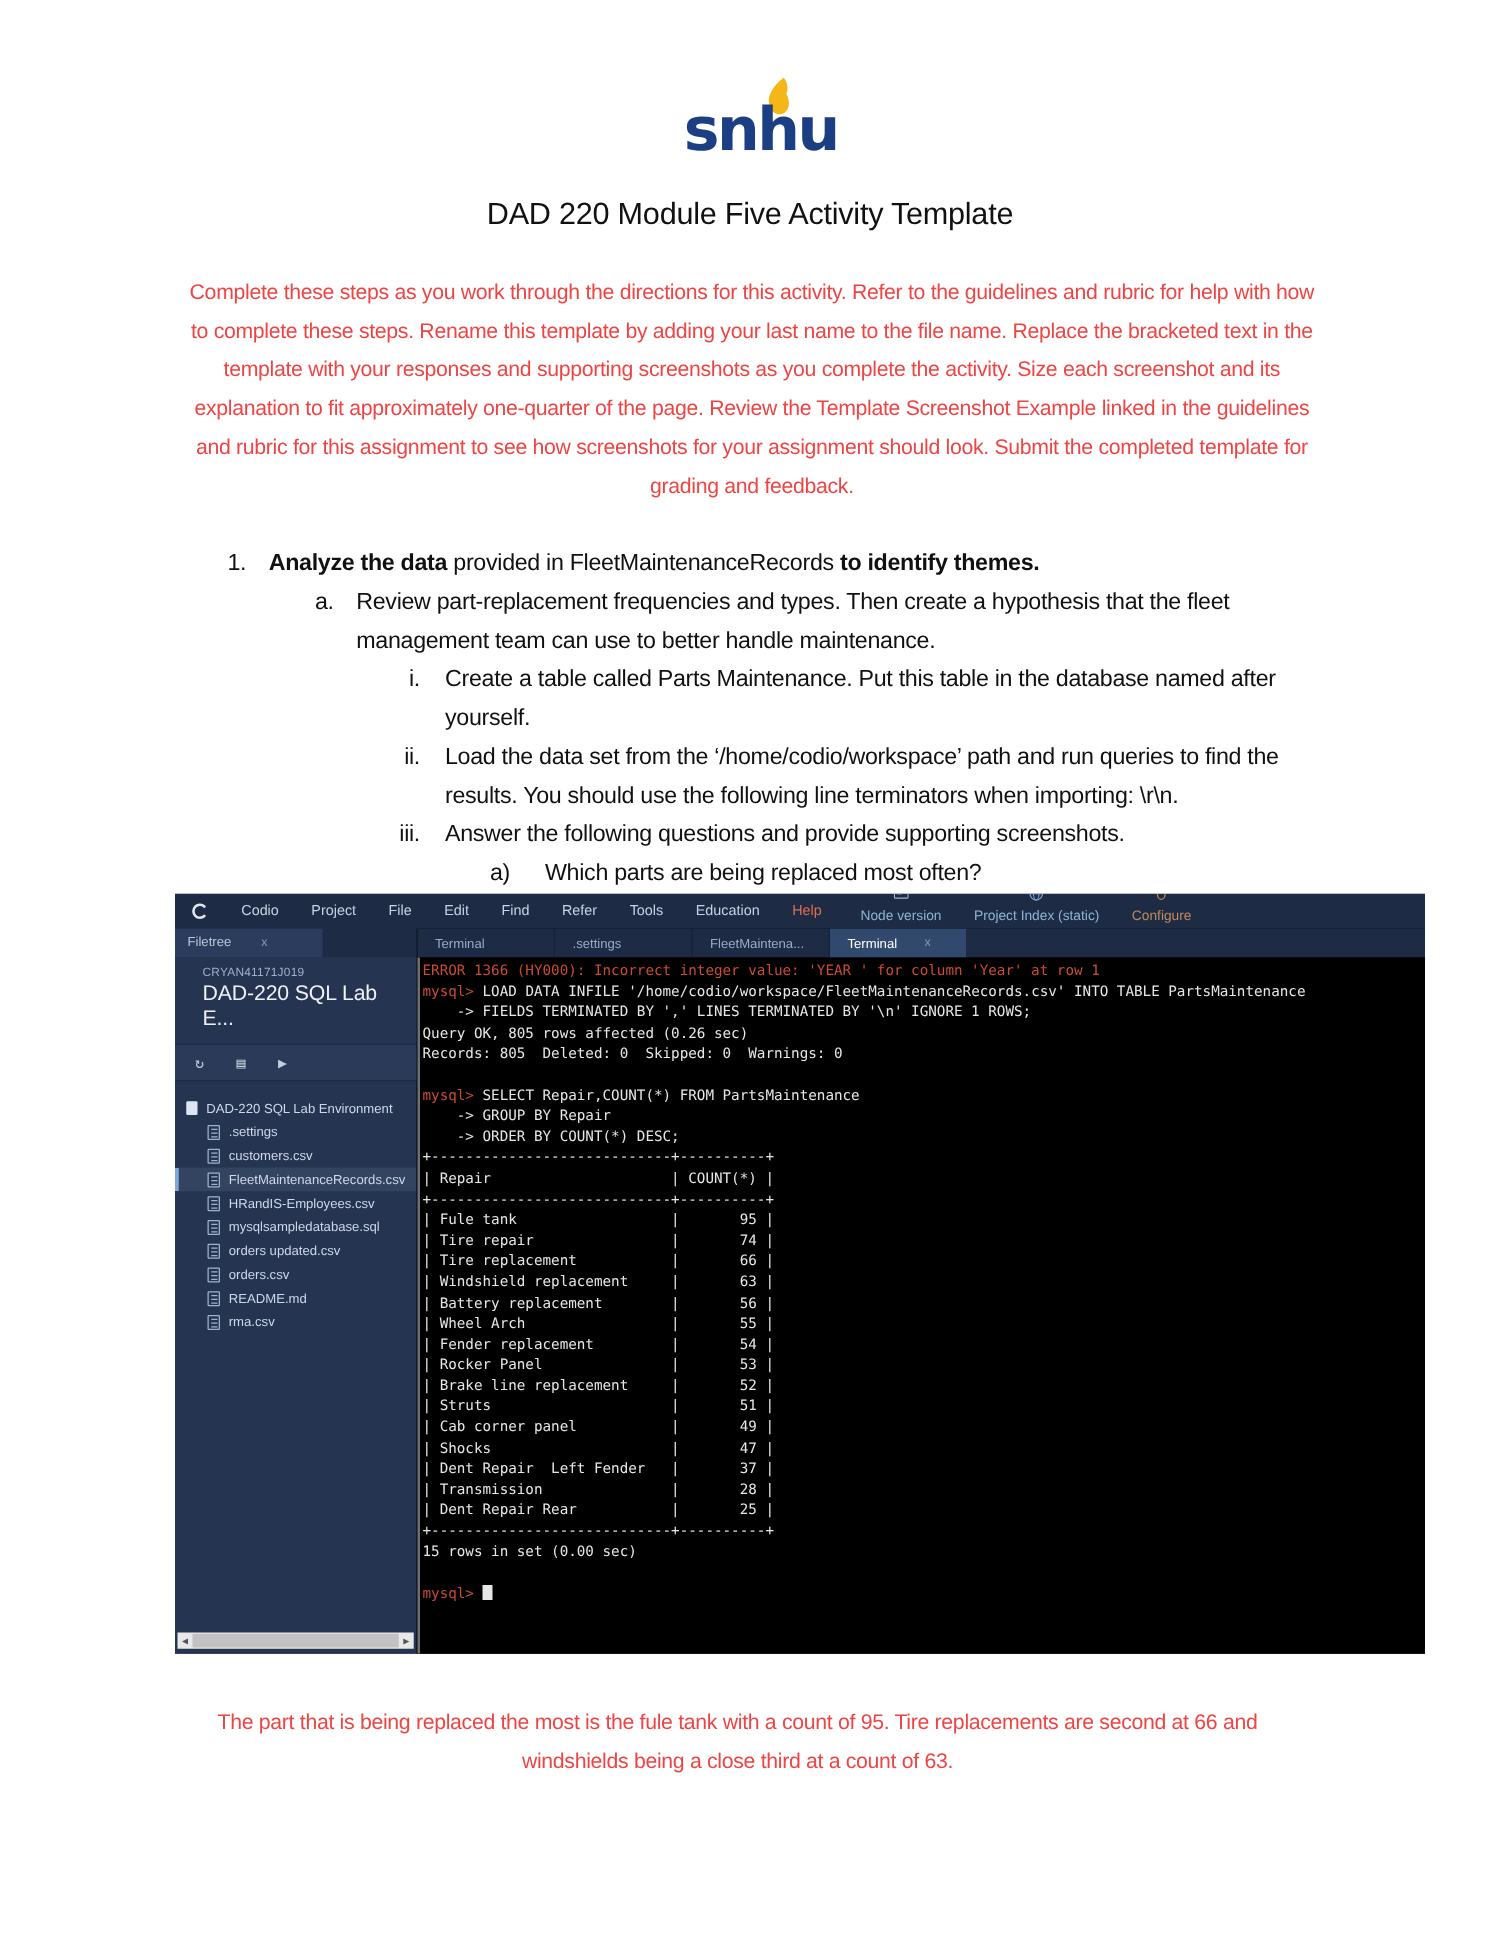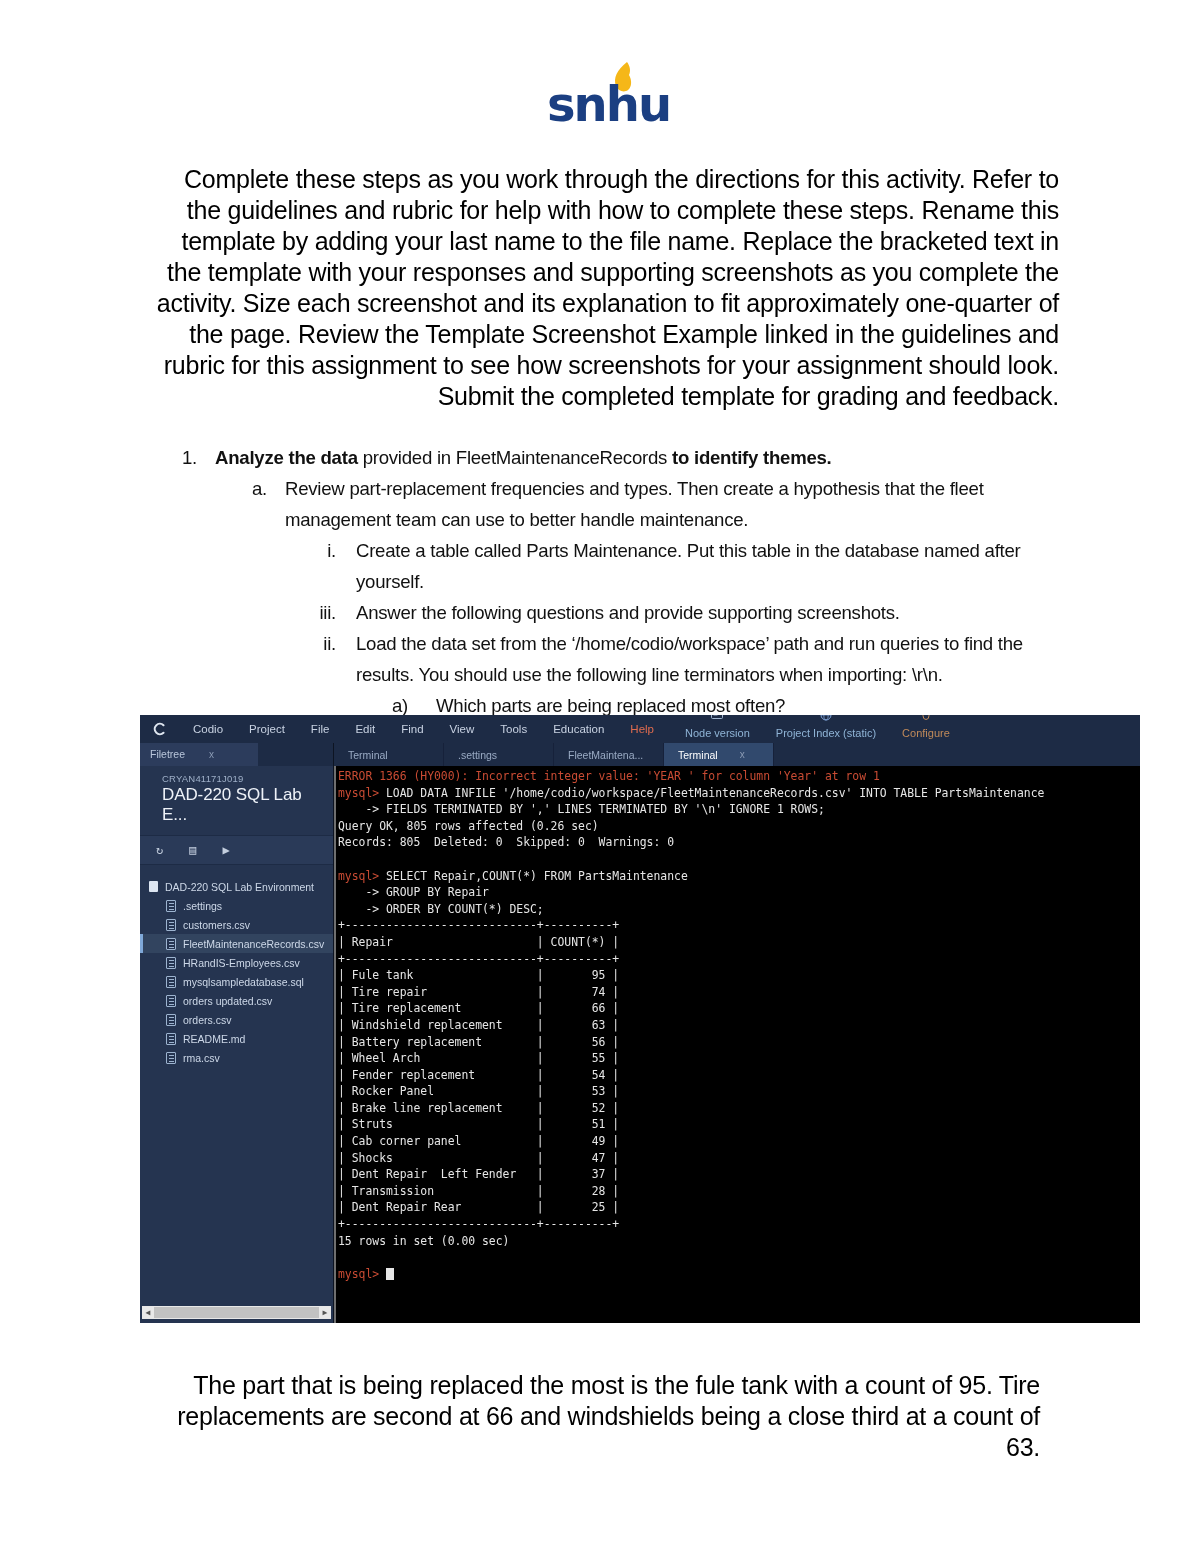--- a/index.html
+++ b/index.html
@@ -59,25 +59,25 @@
   }
 
   
   .body-wrap {
     margin: 0 auto;
     width: 918px;
     padding-left: 3px;
   }
   .para {
     font-family: "Liberation Sans", sans-serif;
-    font-size: 25px;
+    font-size: 17px;
     line-height: 31px;
-    text-align: right;
+    text-align: center;
     letter-spacing: -0.25px;
-    color: #000000;
+    color: #ef4444;
   }
   .intro { margin-top: 32px; }
 
   
   .lvl1, .lvl2, .lvl3, .lvl4 {
     display: flex;
     font-family: "Liberation Sans", sans-serif;
     font-size: 18.6px;
     line-height: 31px;
     letter-spacing: -0.25px;
@@ -332,20 +332,21 @@
 
   <div class="logo-wrap">
     <div class="logo">
       <svg class="logo-flame" viewBox="0 0 26 32">
         <path d="M20 0 C10 8 6 16 9 24 C11 29 17 31 21 28 C25 25 25 18 22 13 C24 9 23 4 20 0 Z" fill="#f5b718"></path>
       </svg>
       <div class="logo-text">snhu</div>
     </div>
   </div>
 
+  <div class="doc-title">DAD 220 Module Five Activity Template</div>
 
   <div class="body-wrap">
 
     <p class="para intro">Complete these steps as you work through the directions for this activity. Refer to the guidelines and rubric for help with how to complete these steps. Rename this template by adding your last name to the file name. Replace the bracketed text in the template with your responses and supporting screenshots as you complete the activity. Size each screenshot and its explanation to fit approximately one-quarter of the page. Review the Template Screenshot Example linked in the guidelines and rubric for this assignment to see how screenshots for your assignment should look. Submit the completed template for grading and feedback.</p>
 
     <div class="lvl1">
       <span class="marker m1">1.</span>
       <span class="ltext"><span class="b">Analyze the data</span><span> provided in FleetMaintenanceRecords </span><span class="b">to identify themes.</span></span>
     </div>
 
@@ -353,27 +354,27 @@
       <span class="marker m2">a.</span>
       <span class="ltext">Review part-replacement frequencies and types. Then create a hypothesis that the fleet management team can use to better handle maintenance.</span>
     </div>
 
     <div class="lvl3">
       <span class="marker m3">i.</span>
       <span class="ltext">Create a table called Parts Maintenance. Put this table in the database named after yourself.</span>
     </div>
 
     <div class="lvl3">
+      <span class="marker m3">ii.</span>
+      <span class="ltext">Load the data set from the ‘/home/codio/workspace’ path and run queries to find the results. You should use the following line terminators when importing: \r\n.</span>
+    </div>
+
+    <div class="lvl3">
       <span class="marker m3">iii.</span>
       <span class="ltext">Answer the following questions and provide supporting screenshots.</span>
-    </div>
-
-    <div class="lvl3">
-      <span class="marker m3">ii.</span>
-      <span class="ltext">Load the data set from the ‘/home/codio/workspace’ path and run queries to find the results. You should use the following line terminators when importing: \r\n.</span>
     </div>
 
     <div class="lvl4">
       <span class="marker m4">a)</span>
       <span class="ltext">Which parts are being replaced most often?</span>
     </div>
 
   </div>
 
   <div class="shot">
@@ -382,21 +383,21 @@
       <div class="codio-mark">
         <svg width="14" height="14" viewBox="0 0 14 14">
           <path d="M11.5 3.2 A5.2 5.2 0 1 0 11.5 10.8" stroke="#dfe6f0" stroke-width="2.1" fill="none" stroke-linecap="round"></path>
         </svg>
       </div>
       <div class="menu-item">Codio</div>
       <div class="menu-item">Project</div>
       <div class="menu-item">File</div>
       <div class="menu-item">Edit</div>
       <div class="menu-item">Find</div>
-      <div class="menu-item">View</div>
+      <div class="menu-item">Refer</div>
       <div class="menu-item">Tools</div>
       <div class="menu-item">Education</div>
       <div class="menu-item help">Help</div>
 
       <div class="menu-drop">
         <svg class="mini-icon" viewBox="0 0 12 12">
           <rect x="0.5" y="1.5" width="11" height="8" rx="1" fill="none" stroke="#9fb4d0" stroke-width="1"></rect>
           <rect x="2.5" y="3.5" width="4" height="3" fill="#9fb4d0"></rect>
         </svg>
         <span class="drop-label">Node version</span>

